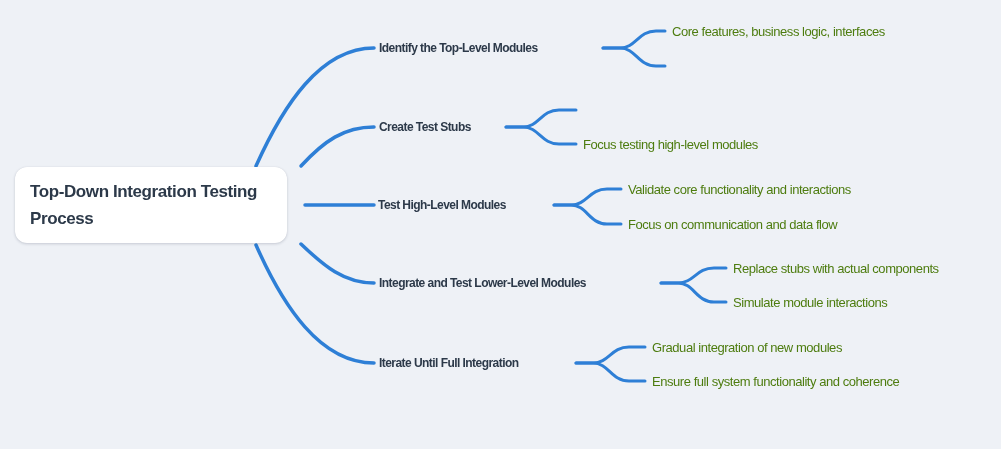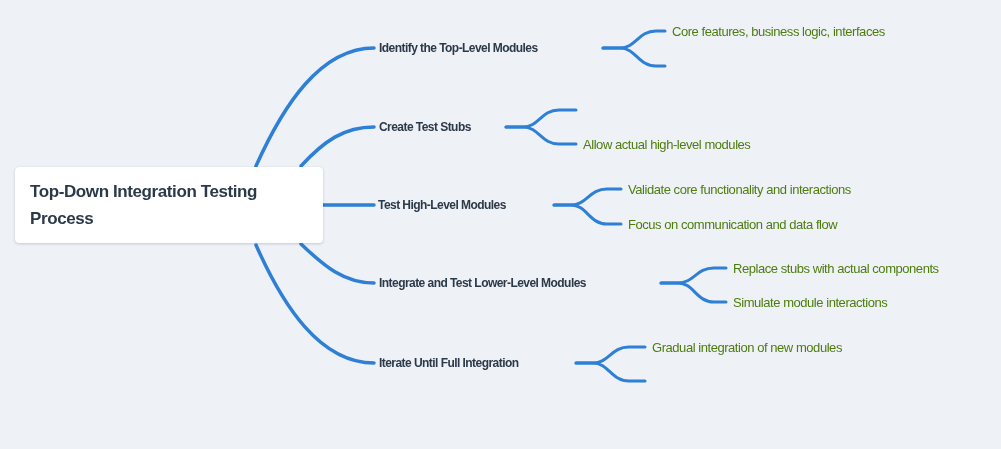--- a/index.html
+++ b/index.html
@@ -29,23 +29,23 @@
   .connector {
     fill: none;
     stroke: var(--line);
     stroke-linecap: round;
   }
   .connector.main { stroke-width: 3.5px; }
   .connector.sub  { stroke-width: 3px; }
   .root-node {
     position: absolute;
     left: 15px; top: 167px;
-    width: 308px; height: 76px;
+    width: 272px; height: 76px;
     background: var(--node_bg);
-    border-radius: 4px;
+    border-radius: 12px;
     box-shadow: 0 1px 3px rgba(20,35,60,.18), 0 0 1px rgba(20,35,60,.10);
     display: flex;
     align-items: center;
   }
   .root-title {
     padding: 0 10px 0 15px;
     font-size: 17px;
     font-weight: 700;
     letter-spacing: -0.4px;
     line-height: 27px;
@@ -103,23 +103,24 @@
   </div>
 
   <div class="label branch" style="left:379px; top:48px">Identify the Top-Level Modules</div>
   <div class="label branch" style="left:379px; top:127px">Create Test Stubs</div>
   <div class="label branch" style="left:378px; top:205px">Test High-Level Modules</div>
   <div class="label branch" style="left:379px; top:283px">Integrate and Test Lower-Level Modules</div>
   <div class="label branch" style="left:379px; top:363px">Iterate Until Full Integration</div>
 
   <div class="label leaf" style="left:672px; top:31px">Core features, business logic, interfaces</div>
 
-  <div class="label leaf" style="left:583px; top:144px">Allow actual high-level modules</div>
+  <div class="label leaf" style="left:583px; top:144px">Focus testing high-level modules</div>
 
   <div class="label leaf" style="left:628px; top:189px">Validate core functionality and interactions</div>
   <div class="label leaf" style="left:628px; top:224px">Focus on communication and data flow</div>
 
   <div class="label leaf" style="left:733px; top:268px">Replace stubs with actual components</div>
   <div class="label leaf" style="left:733px; top:302px">Simulate module interactions</div>
 
   <div class="label leaf" style="left:652px; top:347px">Gradual integration of new modules</div>
+  <div class="label leaf" style="left:652px; top:381px">Ensure full system functionality and coherence</div>
 
 </div>
 
 </body></html>

